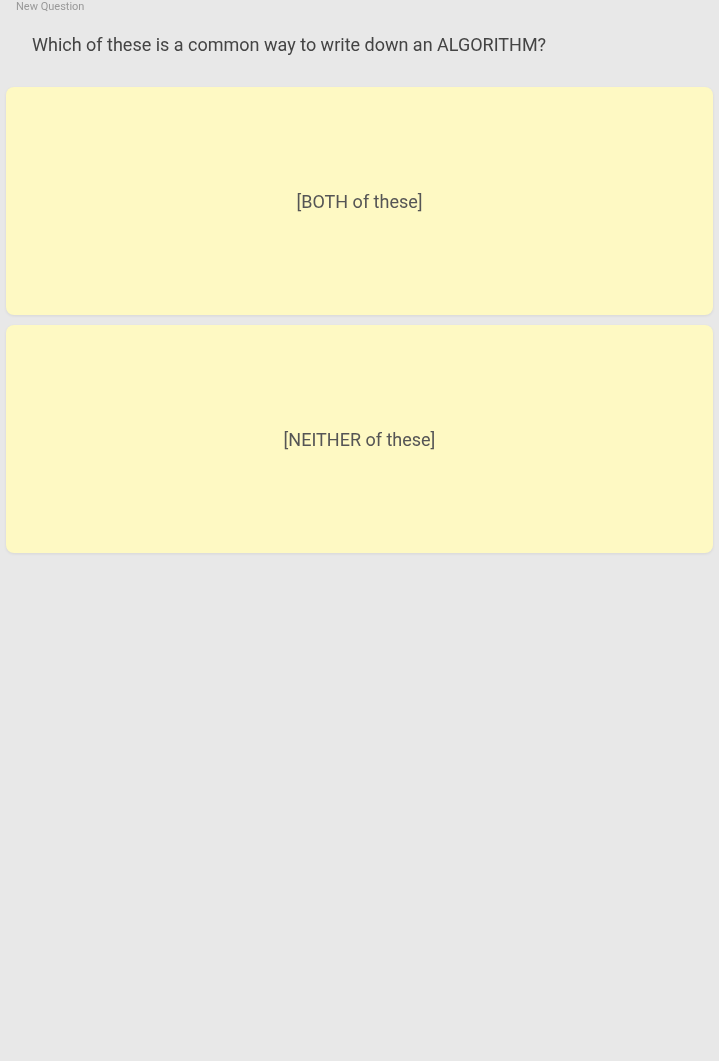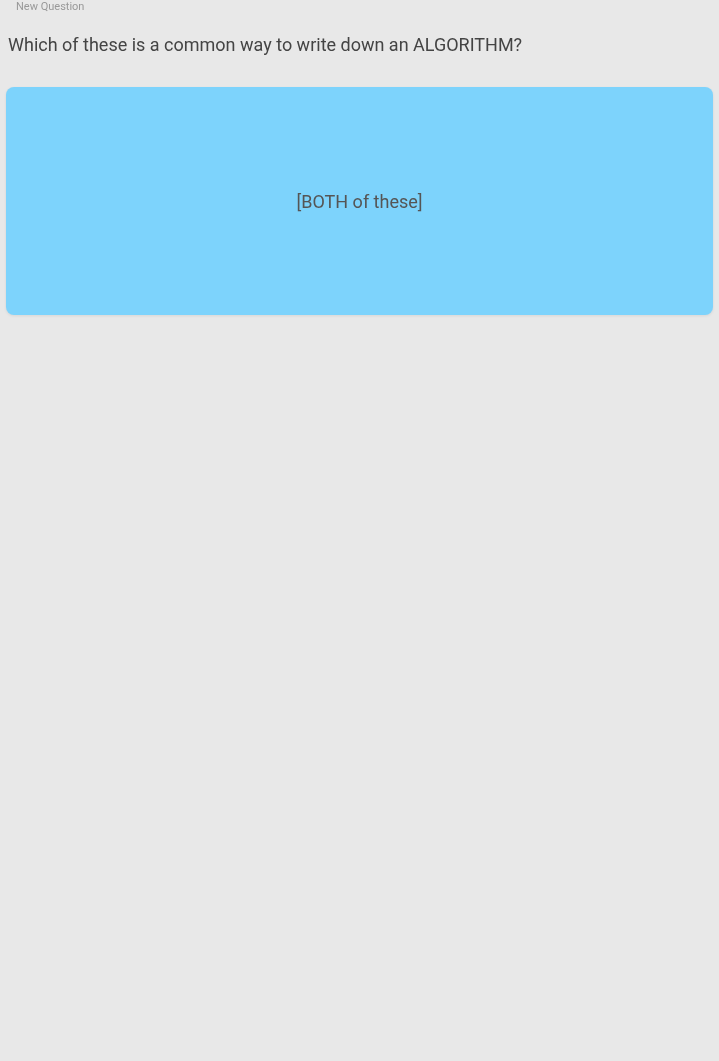--- a/index.html
+++ b/index.html
@@ -17,36 +17,36 @@
     .top-bar {
       padding: 0 16px;
       height: 12px;
       display: flex;
       align-items: flex-start;
       justify-content: space-between;
       color: #999;
       font-size: 11px;
     }
     .question-section {
-      padding: 20px 16px 30px 8px;
+      padding: 20px 16px 30px 32px;
     }
     .question-text {
       color: #444;
       font-size: 18px;
       font-weight: 400;
       line-height: 1.4;
     }
     .answers-container {
       display: flex;
       flex-direction: column;
       gap: 10px;
       padding: 0 6px;
     }
     .answer-card {
-      background: #7dd3fc;
+      background: #fef9c3;
       border-radius: 8px;
       height: 228px;
       display: flex;
       align-items: center;
       justify-content: center;
       box-shadow: 0 1px 3px rgba(0,0,0,0.08);
       cursor: pointer;
     }
     .answer-text {
       color: #555;
@@ -63,13 +63,16 @@
 </div>
 
 <div class="question-section">
   <div class="question-text">Which of these is a common way to write down an ALGORITHM?</div>
 </div>
 
 <div class="answers-container">
   <div class="answer-card">
     <span class="answer-text">[BOTH of these]</span>
   </div>
+  <div class="answer-card">
+    <span class="answer-text">[NEITHER of these]</span>
+  </div>
 </div>
 
 </body></html>

